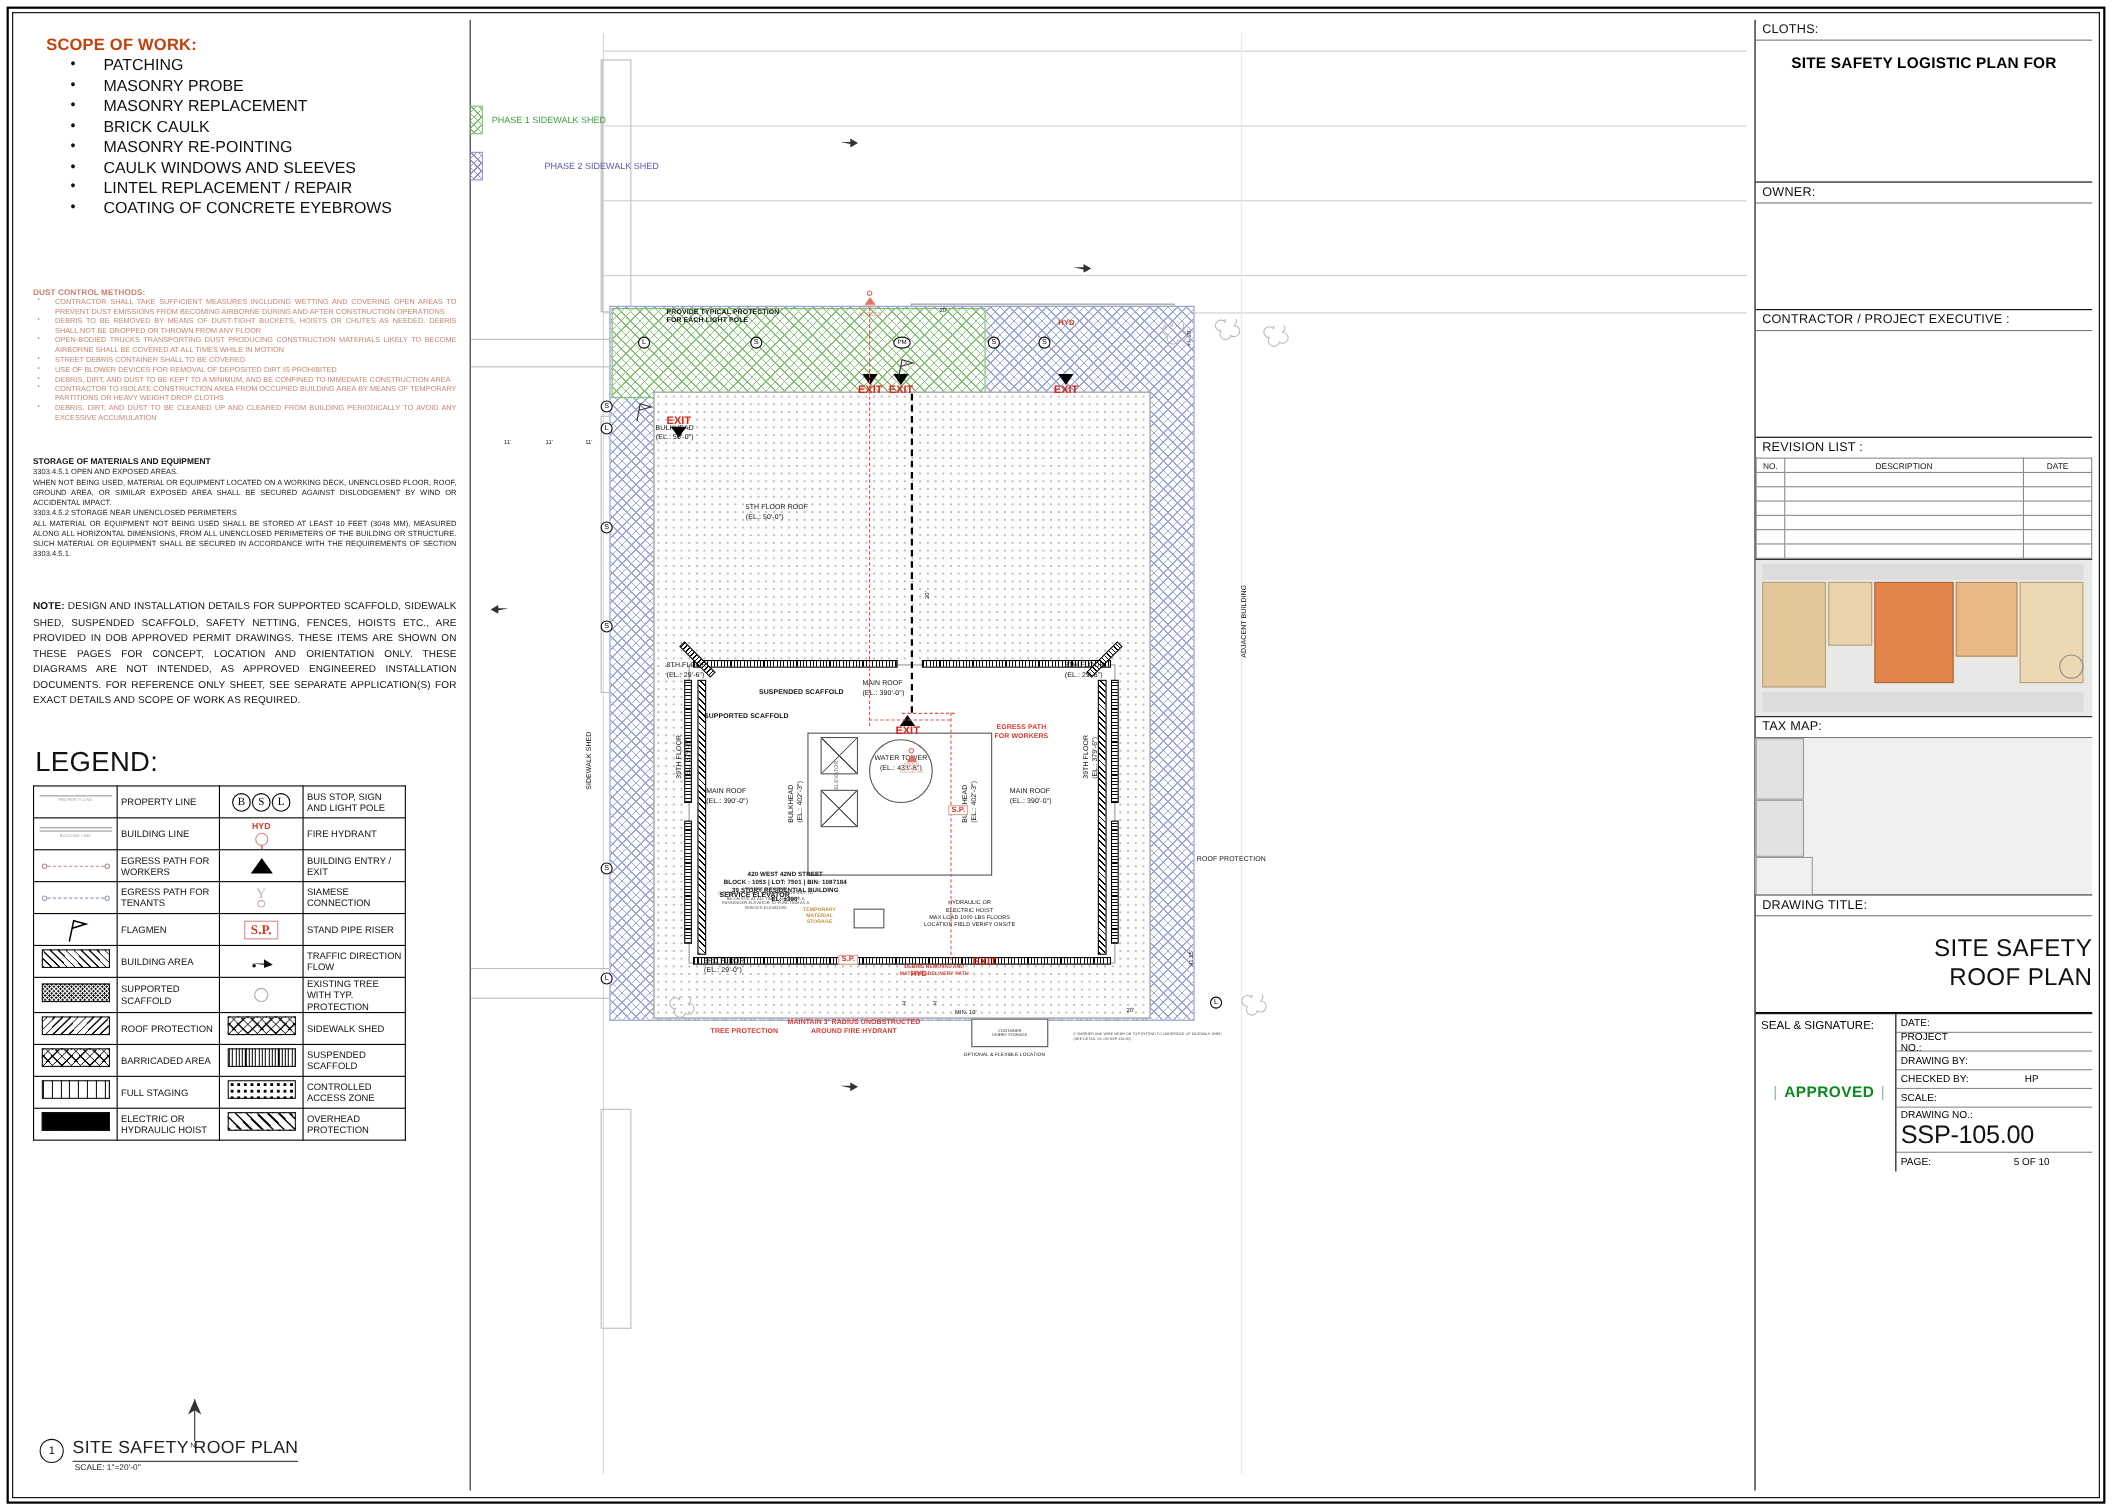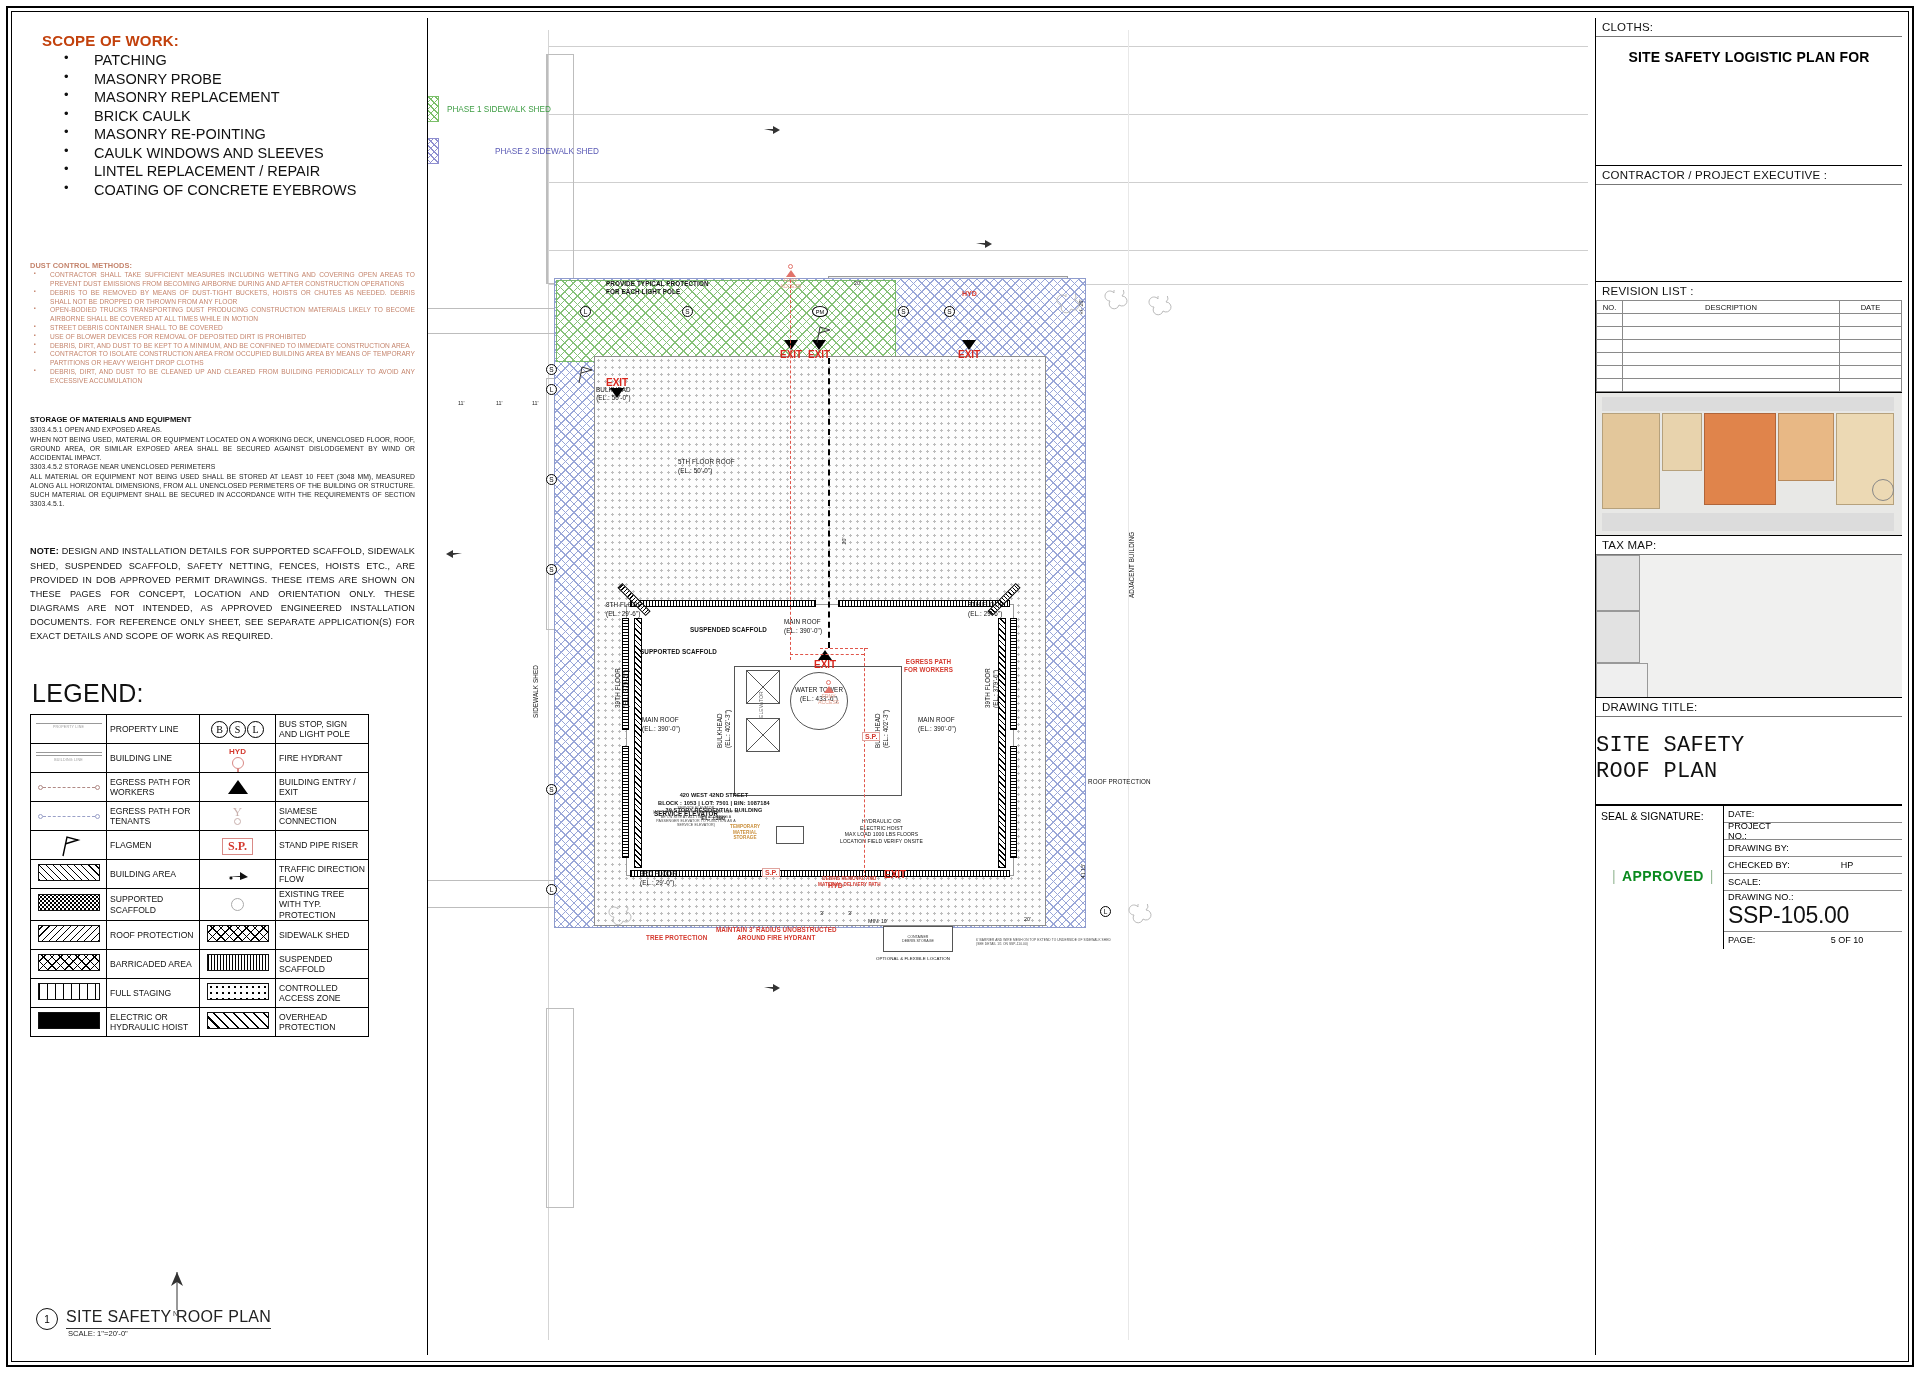--- a/index.html
+++ b/index.html
@@ -300,22 +300,22 @@
   .rev-table th, .rev-table td {
     border:1px solid #8a8a8a; font-size:7.6px; font-weight:normal;
     color:#111; height:13px; text-align:center;
   }
   .rev-table th.no { width:26px; }
   .rev-table th.dt { width:62px; }
   .map-img { width:100%; height:142px; position:relative; background:#e8e8e6; overflow:hidden;}
   .map-img .lot { position:absolute; }
   .tax-img { width:100%; height:142px; position:relative; background:#f0f0ef; overflow:hidden;}
   .dwg-title {
-    text-align:left; font-size:22px; color:#111; line-height:1.2;
-    padding:16px 0 18px; letter-spacing:.3px;font-family:Liberation Mono, monospace;
+    text-align:right; font-size:22px; color:#111; line-height:1.2;
+    padding:16px 0 18px; letter-spacing:.3px;
   }
   .seal-grid { display:flex; }
   .seal-left { width:128px; border-right:1.3px solid #000; position:relative; }
   .seal-left .lbl { font-size:10.5px; padding:4px 5px; }
   .approved {
     color:#0a8a1e; font-weight:bold; font-size:14px;
     position:absolute; left:16px; top:62px; letter-spacing:.4px;
   }
   .approved::before { content:"|"; color:#9b9; margin-right:6px; font-weight:normal;}
   .approved::after  { content:"|"; color:#9b9; margin-left:6px; font-weight:normal;}
@@ -772,20 +772,24 @@
 
   <div id="title-col">
 
     <div class="tb-row">
       <div class="tb-hdr">CLOTHS:</div>
       <div class="tb-proj-title">SITE SAFETY LOGISTIC PLAN FOR</div>
       <div class="tb-blank" style="height:96px;"></div>
     </div>
 
 
+    <div class="tb-row">
+      <div class="tb-hdr">OWNER:</div>
+      <div class="tb-blank" style="height:96px;"></div>
+    </div>
 
     <div class="tb-row">
       <div class="tb-hdr">CONTRACTOR / PROJECT EXECUTIVE :</div>
       <div class="tb-blank" style="height:96px;"></div>
     </div>
 
     <div class="tb-row">
       <div class="tb-hdr" style="border-bottom:none;">REVISION LIST :</div>
       <table class="rev-table">
         <tbody>

